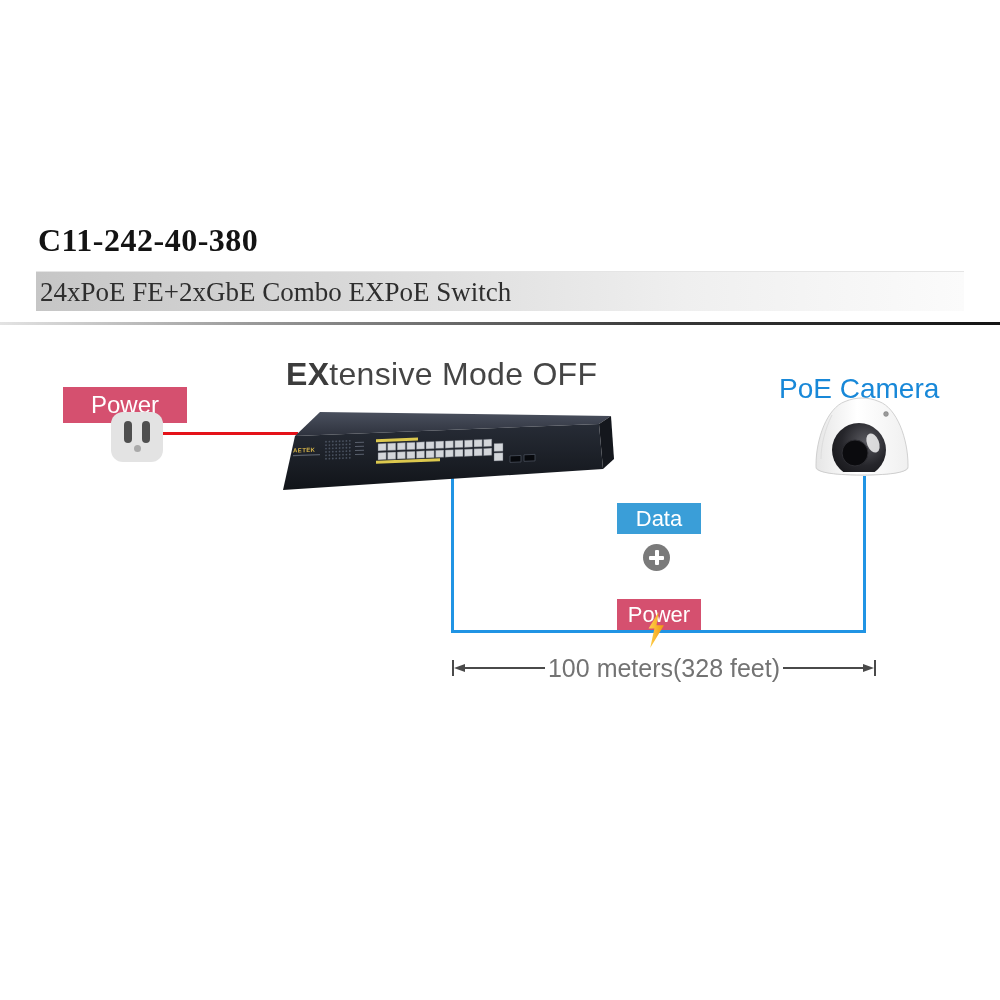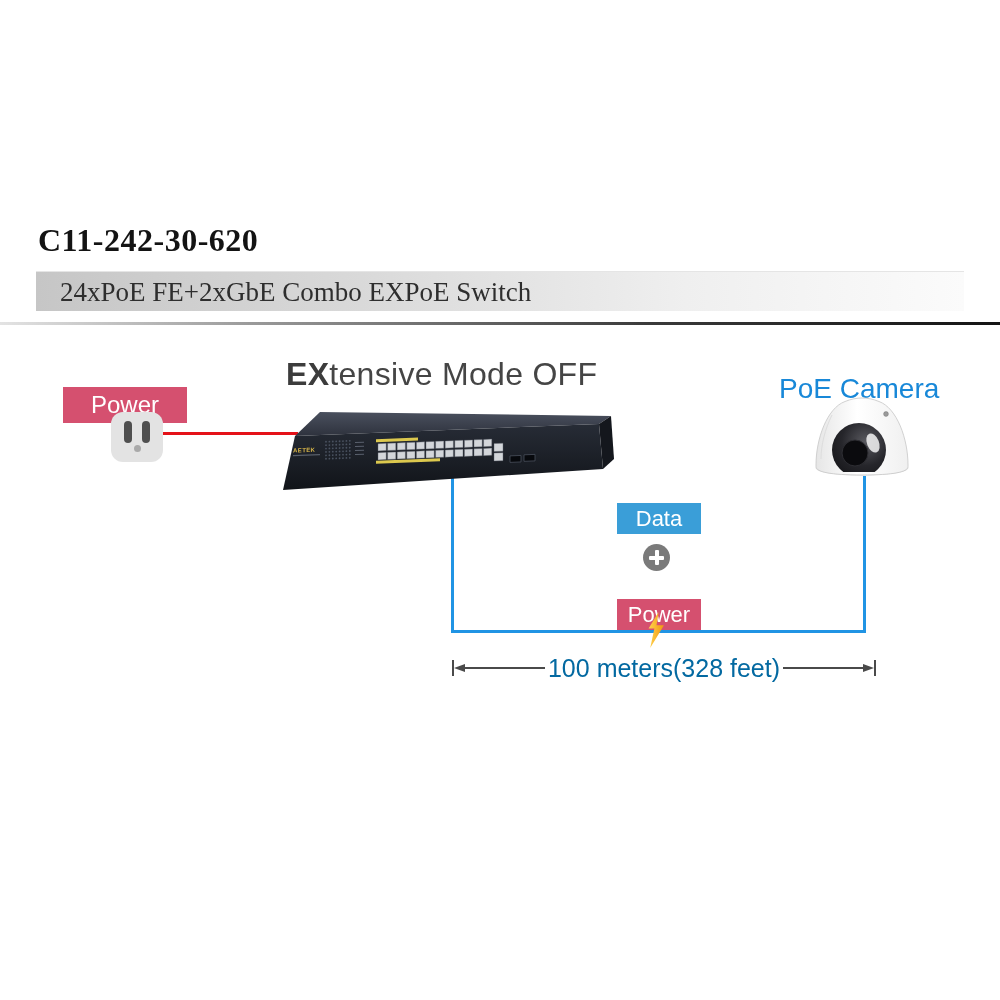--- a/index.html
+++ b/index.html
@@ -6,21 +6,21 @@
   #stage{position:relative;width:1000px;height:1000px;background:#fff;overflow:hidden;
          font-family:"Liberation Sans",sans-serif;}
 
   
   .model-title{position:absolute;left:38px;top:222px;font-family:"Liberation Serif",serif;
     font-weight:bold;font-size:32px;color:#131313;letter-spacing:.5px;}
   .product-banner{position:absolute;left:36px;top:271px;width:928px;height:40px;
     background:linear-gradient(90deg,#c6c6c6 0%,#d9d9d9 35%,#efefef 70%,#fbfbfb 100%);
     border-top:1px solid #e5e5e5;
     font-family:"Liberation Serif",serif;font-size:27px;color:#2e2e2e;
-    line-height:41px;padding-left:24px;box-sizing:border-box;white-space:nowrap;}
+    line-height:41px;padding-left:4px;box-sizing:border-box;white-space:nowrap;}
   .header-divider{position:absolute;left:0;top:322px;width:1000px;height:3px;
     background:linear-gradient(90deg,#e3e3e3 0%,#9a9a9a 25%,#3a3a3a 65%,#141414 100%);}
 
   
   .mode-title{position:absolute;left:286px;top:356px;font-size:32px;color:#454545;
     letter-spacing:.3px;white-space:nowrap;}
   .mode-title b{font-weight:800;color:#3c3c3c;}
 
   
   .tag{position:absolute;color:#fff;text-align:center;white-space:nowrap;margin-top:16px;}
@@ -63,35 +63,35 @@
   .plus-badge::before{content:"";position:absolute;left:6px;top:11.5px;width:15px;height:4px;
     background:#fff;border-radius:1px;}
   .plus-badge::after{content:"";position:absolute;left:11.5px;top:6px;width:4px;height:15px;
     background:#fff;border-radius:1px;}
 
   
   .bolt-svg{position:absolute;left:645px;top:612px;width:22px;height:36px;z-index:3;}
 
   
   .dimension{position:absolute;left:452px;top:652px;width:424px;height:32px;display:flex;
-    align-items:center;color:#0369a1;z-index:3;}
+    align-items:center;color:#737373;z-index:3;}
   .dim-tick{width:2px;height:16px;background:var(--dim-gray,#4a4a4a);}
   .dim-line{flex:1;height:2px;background:var(--dim-gray,#4a4a4a);}
   .arrow-l{width:0;height:0;border-top:4px solid transparent;border-bottom:4px solid transparent;
     border-right:11px solid var(--dim-gray,#4a4a4a);}
   .arrow-r{width:0;height:0;border-top:4px solid transparent;border-bottom:4px solid transparent;
     border-left:11px solid var(--dim-gray,#4a4a4a);}
   .dim-text{font-size:25px;padding:0 3px;white-space:nowrap;}
 </style>
 </head>
 <body>
 
 <div id="stage">
 
-  <div class="model-title">C11-242-30-620</div>
+  <div class="model-title">C11-242-40-380</div>
   <div class="product-banner">24xPoE FE+2xGbE Combo EXPoE Switch</div>
   <div class="header-divider"></div>
 
   <div class="mode-title"><b>EX</b><span>tensive Mode OFF</span></div>
 
   <div class="tag power-src-tag">Power</div>
   <div class="plug">
     <span class="slot slot-l"></span>
     <span class="slot slot-r"></span>
     <span class="hole"></span>

